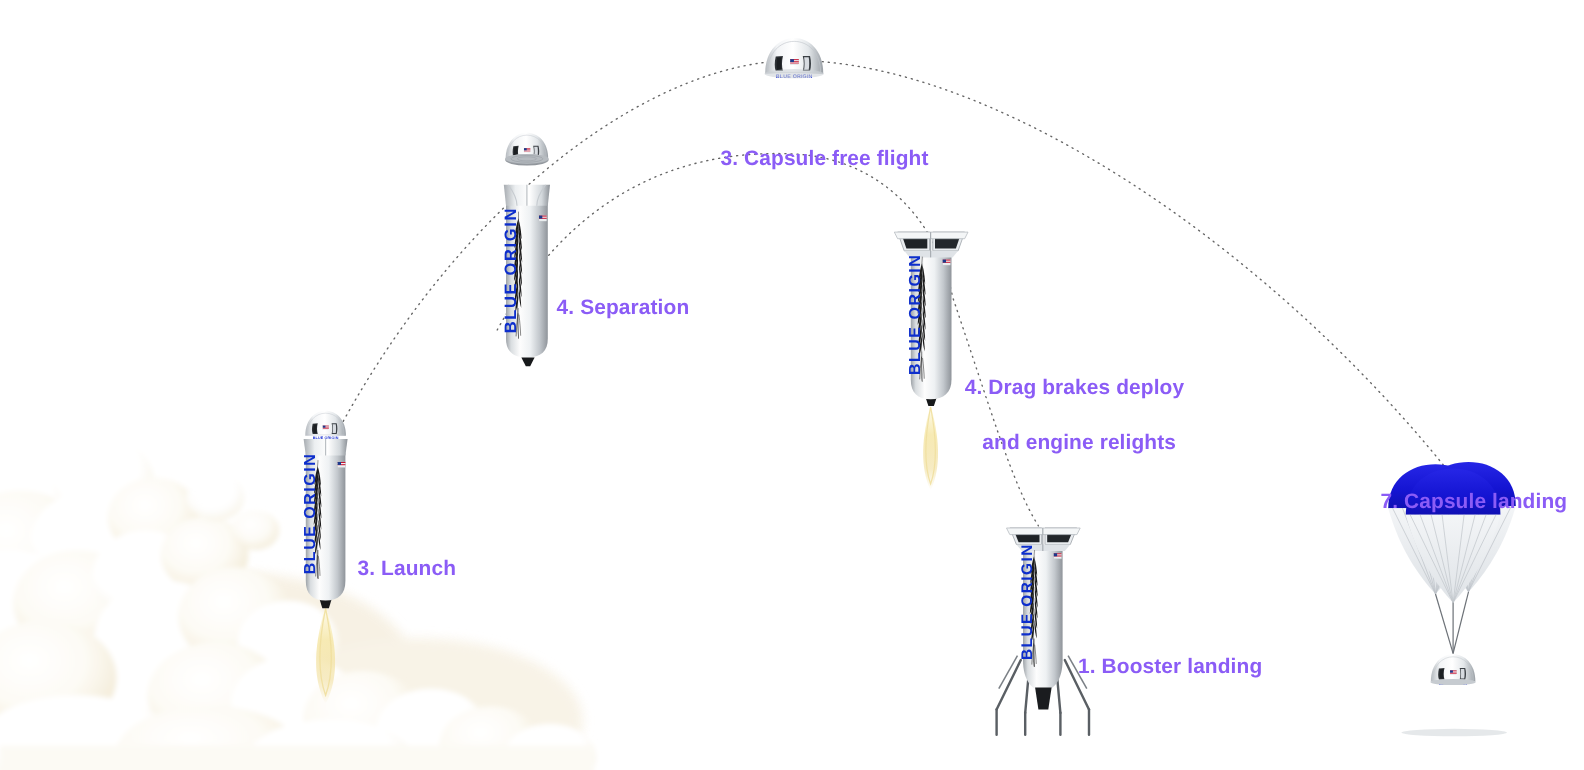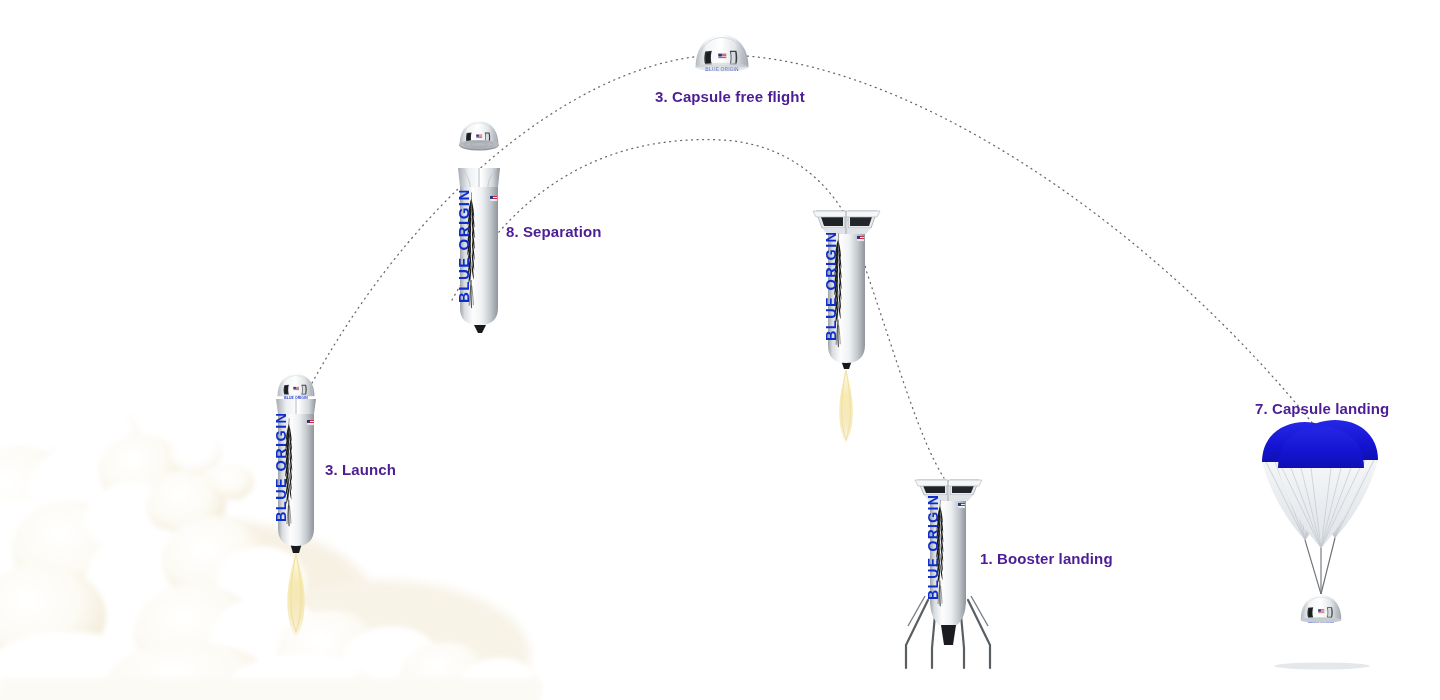--- a/index.html
+++ b/index.html
@@ -5,22 +5,22 @@
 <style>
   html,body{margin:0;padding:0;}
   body{
     width:1440px;height:700px;overflow:hidden;background:#ffffff;
     font-family:"Liberation Sans","DejaVu Sans",sans-serif;
     position:relative;
   }
   #stage{position:absolute;inset:0;width:1440px;height:700px;}
   .layer{position:absolute;inset:0;width:1440px;height:700px;}
   .label{
-    position:absolute;color:#4c1d95;font-weight:bold;font-size:15px;
-    letter-spacing:.1px;line-height:16px;white-space:pre;
+    position:absolute;color:#8b5cf6;font-weight:bold;font-size:19px;
+    letter-spacing:.1px;line-height:16px;white-space:pre;margin-top:48px;
   }
   .label.l2{line-height:16.5px;}
   svg{display:block;overflow:visible;}
 </style>
 </head>
 <body>
 
 <div id="stage">
 
   <svg class="layer" viewBox="0 0 1440 700">
@@ -360,22 +360,26 @@
         <use href="#capsuleArt" width="100" height="72"></use>
         <ellipse cx="50" cy="61" rx="45" ry="6" fill="#c6cbd0"></ellipse>
       </g>
 
       <ellipse cx="1322" cy="666" rx="48" ry="3.4" fill="#dfe2e5" opacity=".8"></ellipse>
     </g>
   </svg>
 
   <div class="label" style="left:325px;top:462px;">3. Launch</div>
 
-  <div class="label" style="left:506px;top:224px;">8. Separation</div>
+  <div class="label" style="left:506px;top:224px;">4. Separation</div>
 
   <div class="label" style="left:655px;top:89px;">3. Capsule free flight</div>
 
+  <div class="label l2" style="left:877px;top:264px;">
+    <div>4. Drag brakes deploy</div>
+    <div style="padding-left:16px;">and engine relights</div>
+  </div>
 
   <div class="label" style="left:980px;top:551px;">1. Booster landing</div>
 
   <div class="label" style="left:1255px;top:401px;">7. Capsule landing</div>
 
 </div>
 
 </body></html>

